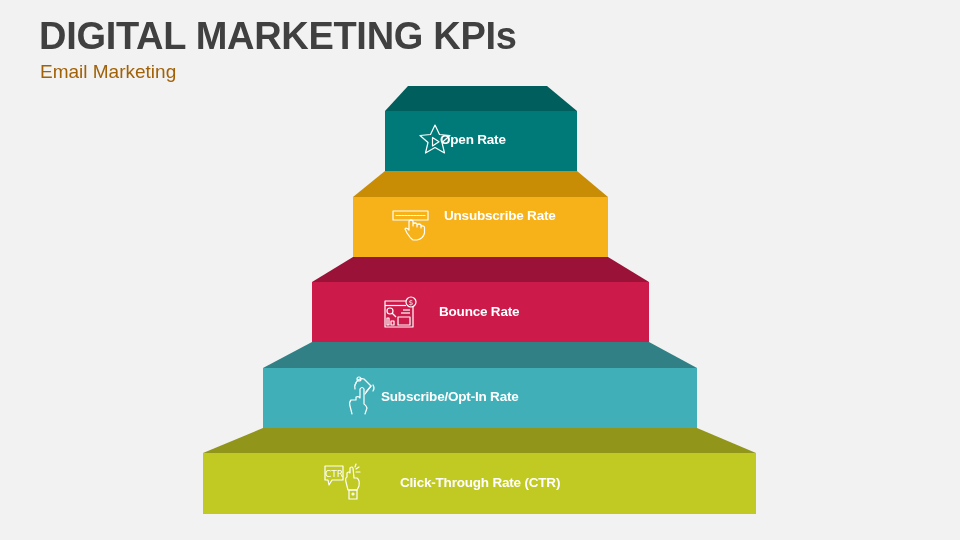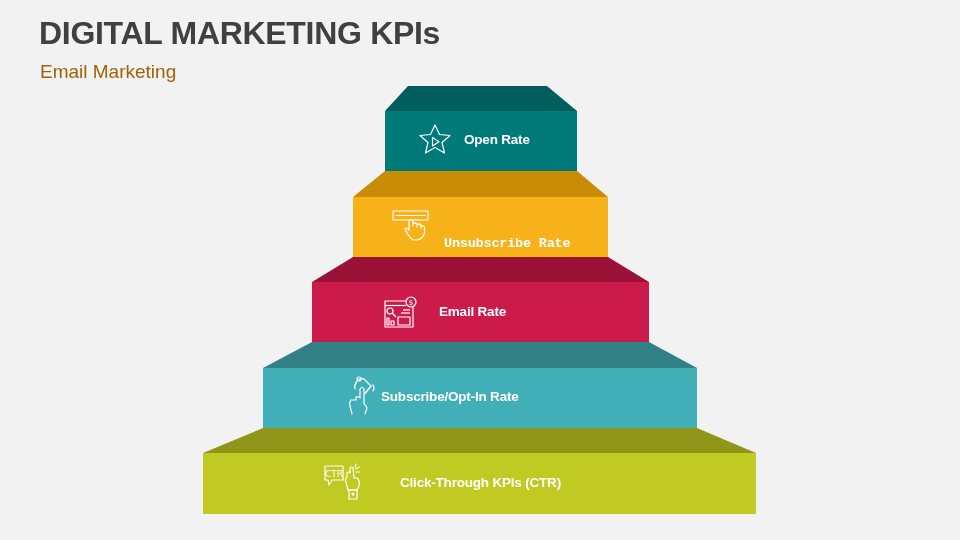--- a/index.html
+++ b/index.html
@@ -4,21 +4,21 @@
 <style>
   html, body { margin: 0; padding: 0; }
   body {
     width: 960px; height: 540px; overflow: hidden;
     background: #f2f2f2;
     font-family: "Liberation Sans", "DejaVu Sans", sans-serif;
     position: relative;
   }
   .title {
     position: absolute; left: 39px; top: 15px;
-    font-size: 32px; font-weight: bold; color: #404040;
+    font-size: 38px; font-weight: bold; color: #404040;
     letter-spacing: -0.3px; white-space: nowrap;
   }
   .subtitle {
     position: absolute; left: 40px; top: 61px;
     font-size: 19px; color: #a16207; white-space: nowrap;
   }
   .stairs { position: absolute; left: 0; top: 0; width: 960px; height: 540px; }
   .step-label {
     position: absolute; font-size: 13.5px; font-weight: bold; color: #ffffff;
     white-space: nowrap; letter-spacing: -0.2px;
@@ -96,17 +96,17 @@
     <text x="334" y="477" font-size="9" text-anchor="middle" fill="#ffffff" stroke="none" font-family="DejaVu Sans, sans-serif">CTR</text>
     <path d="M348,490 L346,482 Q345,478 347,477 L347,473 Q349,471 350,473 L350,468 Q352,466 353,468 L354,478 L357,478 Q360,480 359,486 L357,490 Z"></path>
     <rect x="349" y="490" width="8" height="9"></rect>
     <circle cx="353" cy="494" r="1"></circle>
     <line x1="356" y1="469" x2="359" y2="467"></line>
     <line x1="356" y1="472" x2="360" y2="472"></line>
     <line x1="355" y1="467" x2="356" y2="464"></line>
   </g>
 </svg>
 
-<div class="step-label" style="left:464px; top:132px;">Open Rate</div>
-<div class="step-label" style="left:444px; top:236px;font-family:Liberation Mono, monospace;">Unsubscribe Rate</div>
-<div class="step-label" style="left:439px; top:304px;">Email Rate</div>
+<div class="step-label" style="left:440px; top:132px;">Open Rate</div>
+<div class="step-label" style="left:444px; top:208px;">Unsubscribe Rate</div>
+<div class="step-label" style="left:439px; top:304px;">Bounce Rate</div>
 <div class="step-label" style="left:381px; top:389px;">Subscribe/Opt-In Rate</div>
-<div class="step-label" style="left:400px; top:475px;">Click-Through KPIs (CTR)</div>
+<div class="step-label" style="left:400px; top:475px;">Click-Through Rate (CTR)</div>
 
 </body></html>

